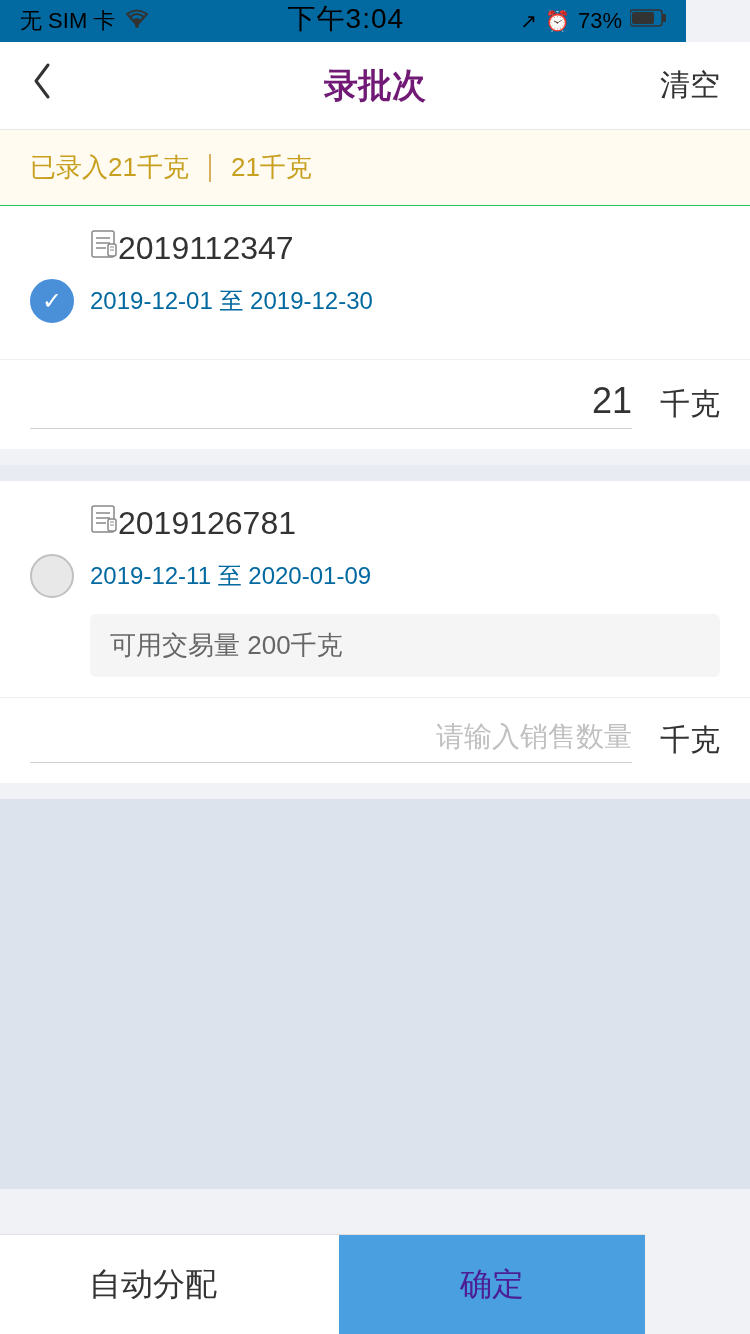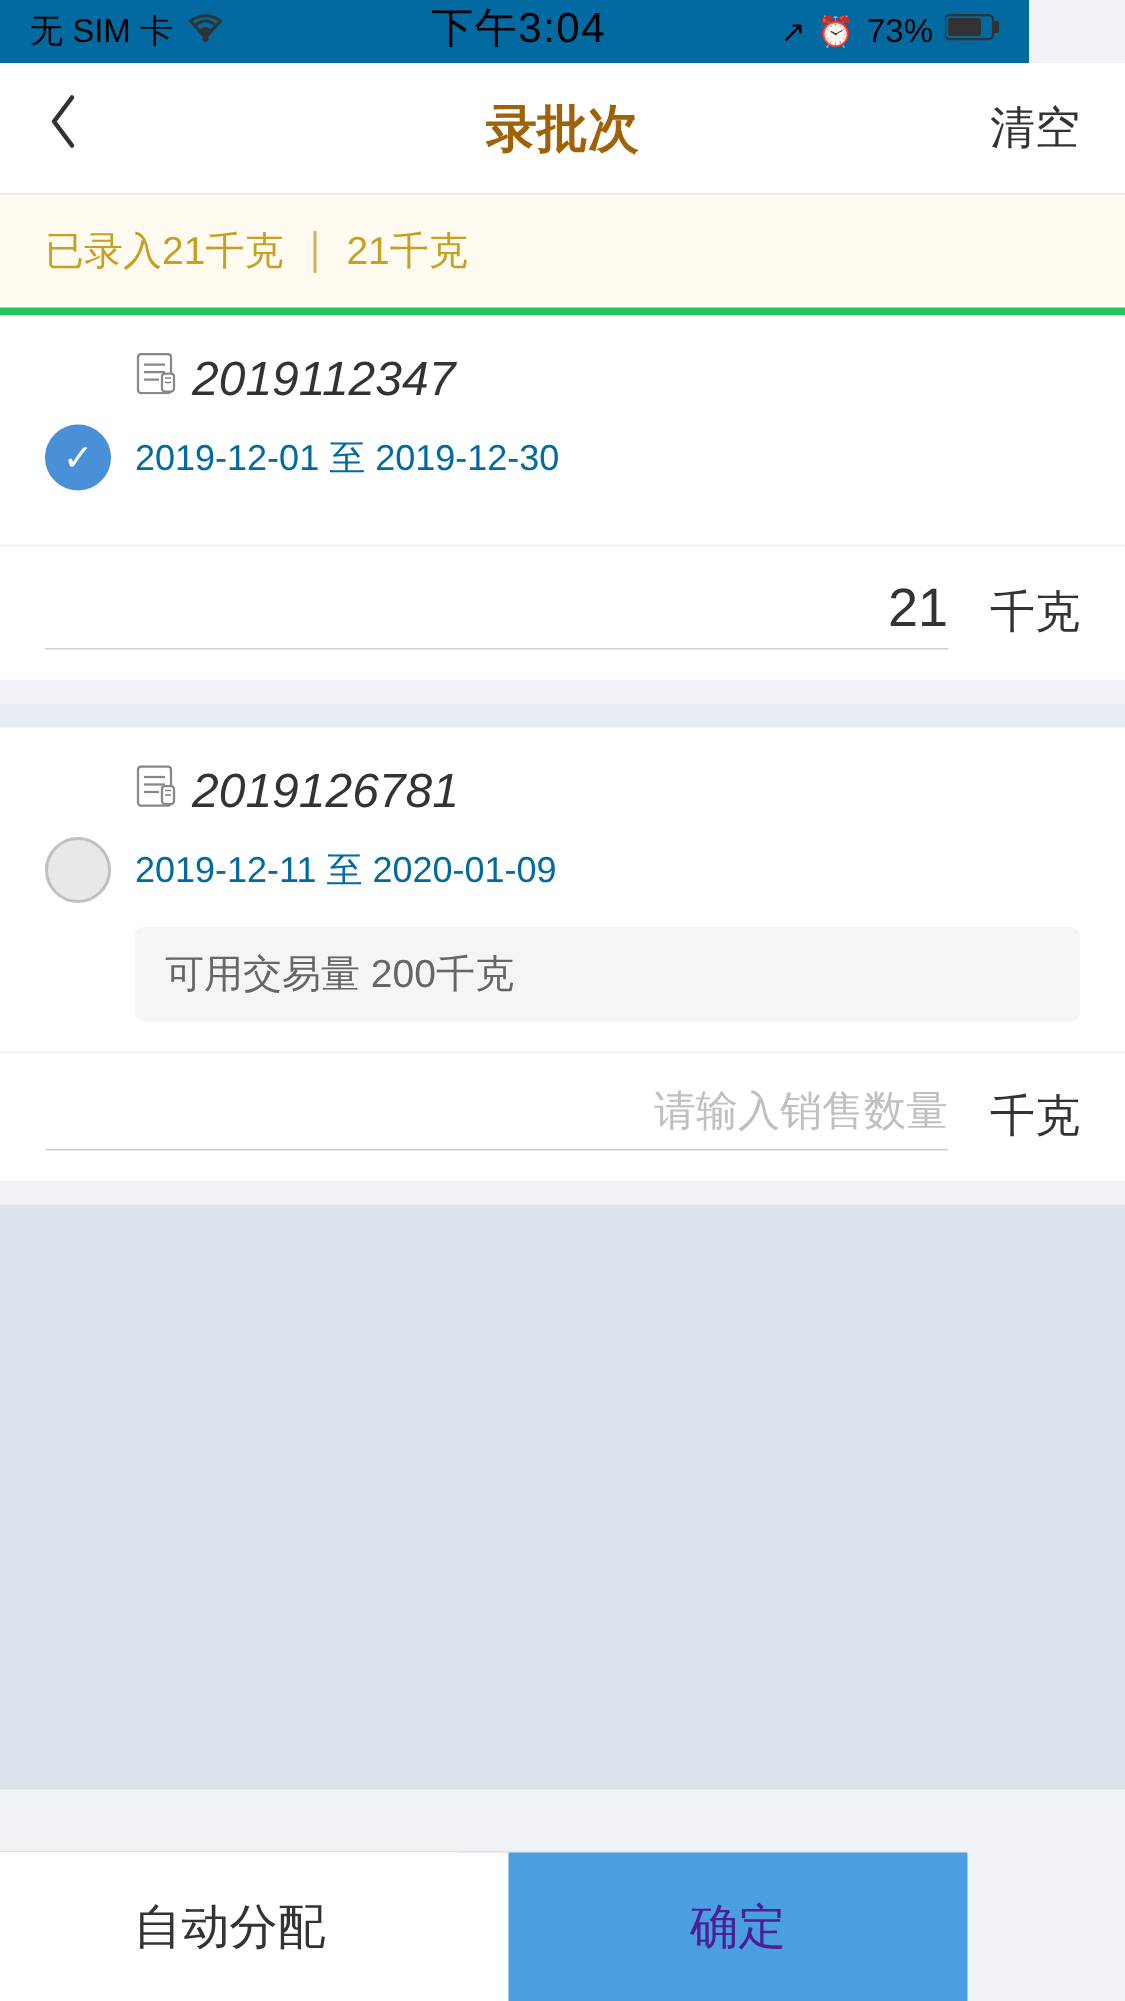--- a/index.html
+++ b/index.html
@@ -56,58 +56,56 @@
     }
     .nav-back {
       font-size: 36px;
       color: #333;
       cursor: pointer;
       width: 60px;
     }
     .nav-title {
       font-size: 34px;
       font-weight: 600;
-      color: #a16207;
+      color: #701a75;
     }
     .nav-action {
       font-size: 30px;
       color: #333;
       cursor: pointer;
     }
 
     
     .info-banner {
       width: 750px;
       background: #fffbf0;
       padding: 20px 30px;
       display: flex;
       align-items: center;
       gap: 20px;
-      border-bottom: 5px solid #22c55e;
+      border-bottom: 1px solid #22c55e;
     }
     .info-text {
       font-size: 26px;
       color: #c8a020;
     }
     .info-divider {
       width: 2px;
       height: 28px;
       background: #d4b060;
     }
     .batch-card-inner {
       padding: 24px 30px 20px 30px;
       position: relative;
     }
     .batch-number-row {
       display: flex;
-      align-items: flex-end;
-      gap: 10px;
+      align-items: flex-start;
       margin-bottom: 12px;
       padding-left: 60px;
-      font-style: italic;
     }
     .batch-icon {
       font-size: 30px;
       color: #888;
     }
     .batch-number {
       font-size: 32px;
       color: #333;
       font-weight: 500;
     }

